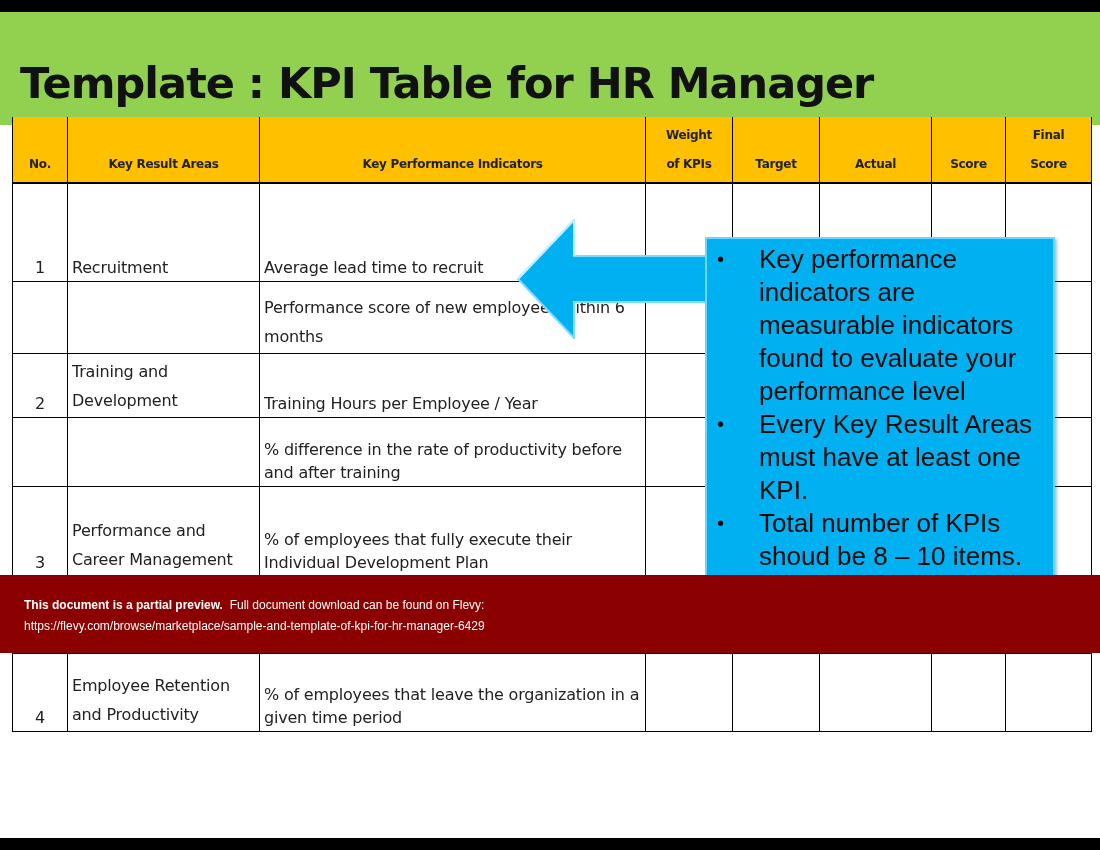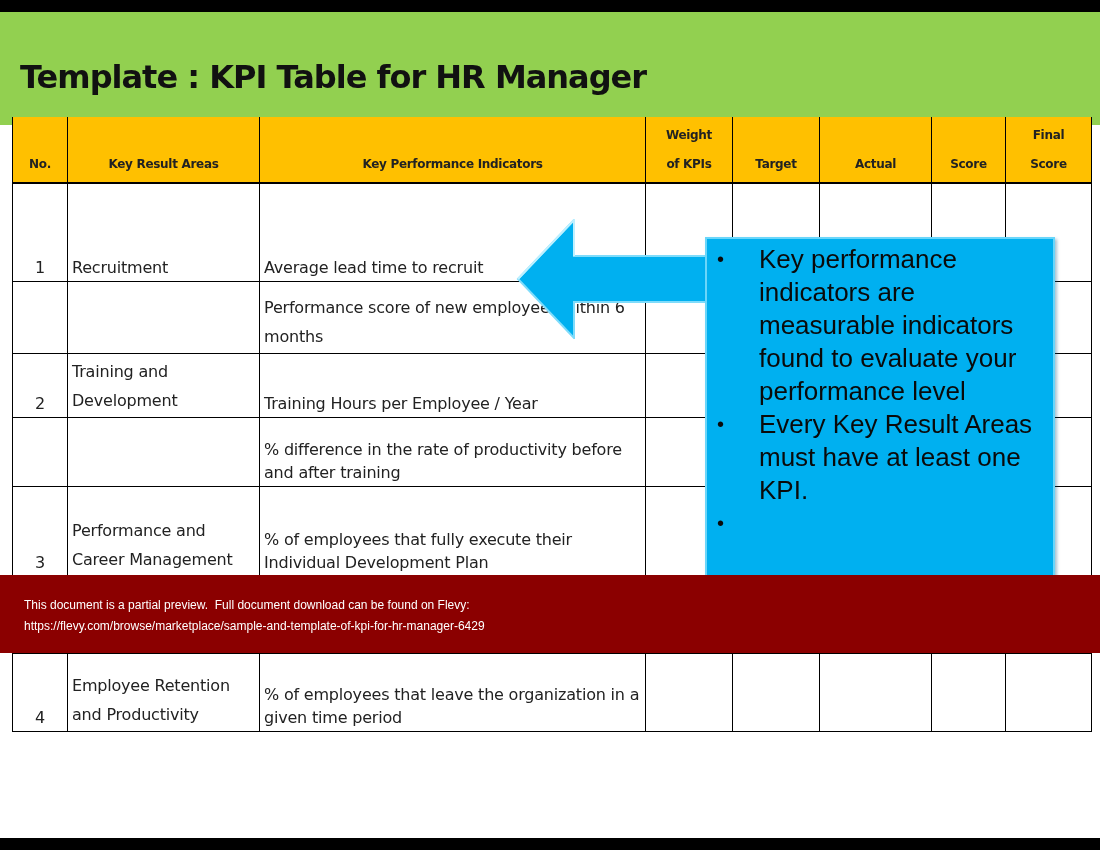--- a/index.html
+++ b/index.html
@@ -1,33 +1,33 @@
 <!DOCTYPE html>
 <html><head>
 <meta charset="utf-8">
 <style>
   html, body { margin:0; padding:0; }
   body { width:1100px; height:850px; position:relative; background:#ffffff; overflow:hidden; font-family:"Liberation Sans", sans-serif; }
   .topbar { position:absolute; left:0; top:0; width:1100px; height:12px; background:#000; }
   .bottombar { position:absolute; left:0; top:838px; width:1100px; height:12px; background:#000; }
   .titleband { position:absolute; left:0; top:12px; width:1100px; height:113px; background:#92d050; }
-  .title { position:absolute; left:20px; top:46px; font-family:"DejaVu Sans", sans-serif; font-weight:bold; font-size:32px; color:#111; letter-spacing:-1px; white-space:nowrap; }
+  .title { position:absolute; left:20px; top:46px; font-family:"DejaVu Sans", sans-serif; font-weight:bold; font-size:43px; color:#111; letter-spacing:-1px; white-space:nowrap; }
   .kpi-table { position:absolute; left:12px; top:117px; border-collapse:collapse; table-layout:fixed; font-family:"DejaVu Sans", sans-serif; }
   .kpi-table th { background:#ffc000; font-size:12px; font-weight:bold; color:#222; vertical-align:bottom; padding:0 2px 3px 2px; border-left:1px solid #000; border-right:1px solid #000; border-bottom:2px solid #000; text-align:center; line-height:29px; letter-spacing:-0.3px; }
   .kpi-table td { font-size:16px; color:#222; vertical-align:bottom; border:1px solid #000; padding:0 3px 2px 4px; line-height:23px; letter-spacing:-0.2px; background:#fff; }
   .kpi-table td.no { text-align:center; padding-left:0; padding-right:0; }
   .kpi-table td.tall { line-height:29px; }
   .arrow { position:absolute; left:516px; top:219px; width:200px; height:120px; }
   .callout { position:absolute; left:705px; top:237px; width:350px; height:340px; background:#00b0f0; border:2px solid #6ad6fa; box-sizing:border-box; box-shadow:2px 2px 3px rgba(0,80,120,0.35); font-family:"Liberation Sans", sans-serif; color:#0a0a0a; font-size:26px; line-height:33px; padding:4px 6px 0 8px; }
   .callout ul { margin:0; padding:0; list-style:none; }
   .callout li { position:relative; padding-left:44px; }
   .callout li .bullet { position:absolute; left:2px; top:0; font-size:20px; }
   .banner { position:absolute; left:0; top:575px; width:1100px; height:78px; background:#8b0000; color:#fff; font-family:"Liberation Sans", sans-serif; font-size:12px; }
   .banner .line1 { position:absolute; left:24px; top:23px; white-space:nowrap; }
-  .banner .line1 b { font-weight:normal; }
+  .banner .line1 b { font-weight:bold; }
   .banner .line2 { position:absolute; left:24px; top:44px; color:#fff; white-space:nowrap; }
 </style>
 </head>
 <body>
 
 <div class="topbar"></div>
 <div class="titleband">
   <div class="title">Template : KPI Table for HR Manager</div>
 </div>
 
@@ -130,21 +130,21 @@
 
 <svg class="arrow" viewBox="0 0 200 120">
   <polygon points="2,60 58,1 58,37 200,37 200,83 58,83 58,119" fill="#00b0f0" stroke="#7fdcfb" stroke-width="2"></polygon>
   <polyline points="2,60 58,1 58,37" fill="none" stroke="#bff0ff" stroke-width="2"></polyline>
 </svg>
 
 <div class="callout">
   <ul>
     <li><span class="bullet">•</span><span>Key performance indicators are measurable indicators found to evaluate your performance level</span></li>
     <li><span class="bullet">•</span><span>Every Key Result Areas must have at least one KPI.</span></li>
-    <li><span class="bullet">•</span></li>
+    <li><span class="bullet">•</span><span>Total number of KPIs shoud be 8 – 10 items.</span></li>
   </ul>
 </div>
 
 <div class="banner">
   <div class="line1"><b>This document is a partial preview.</b>&nbsp; <span>Full document download can be found on Flevy:</span></div>
   <a class="line2">https://flevy.com/browse/marketplace/sample-and-template-of-kpi-for-hr-manager-6429</a>
 </div>
 
 <div class="bottombar"></div>
 

